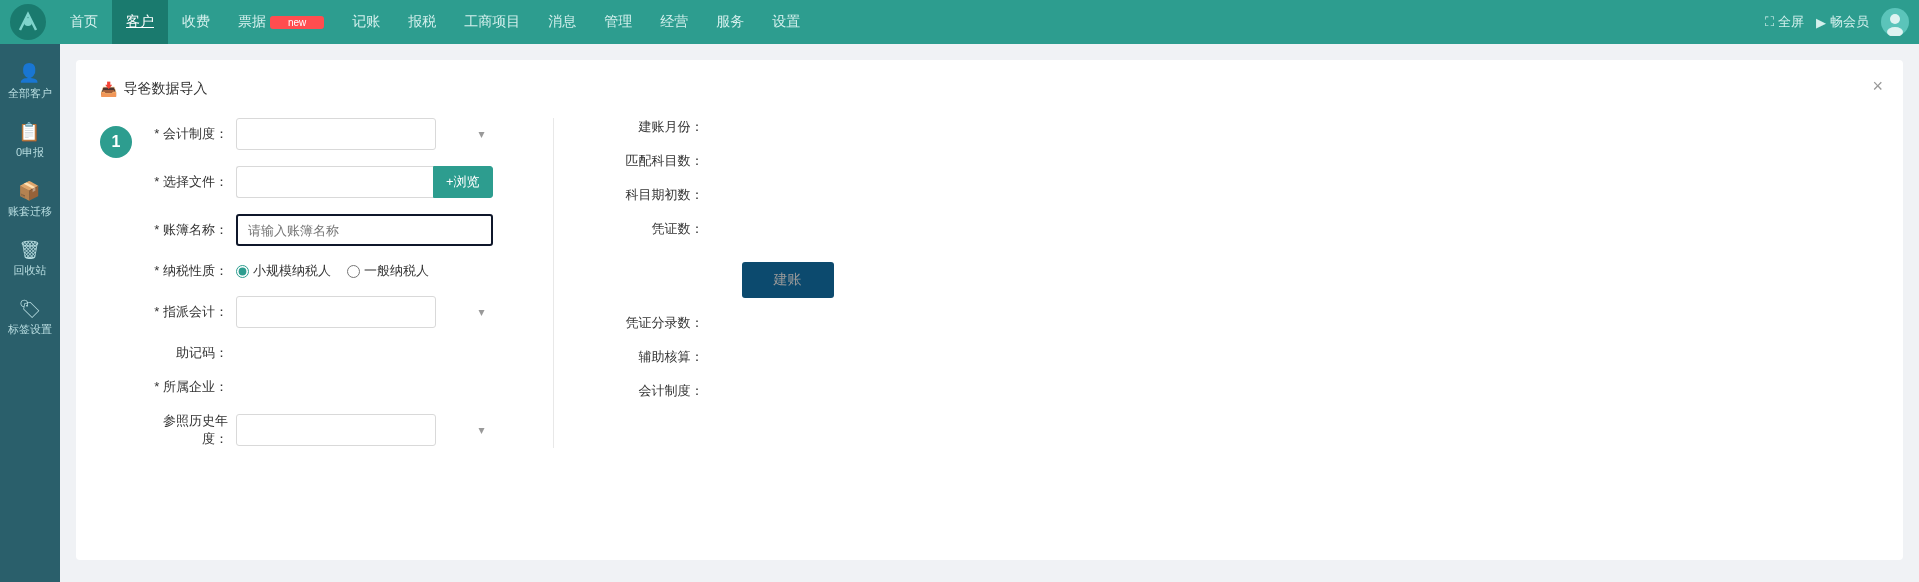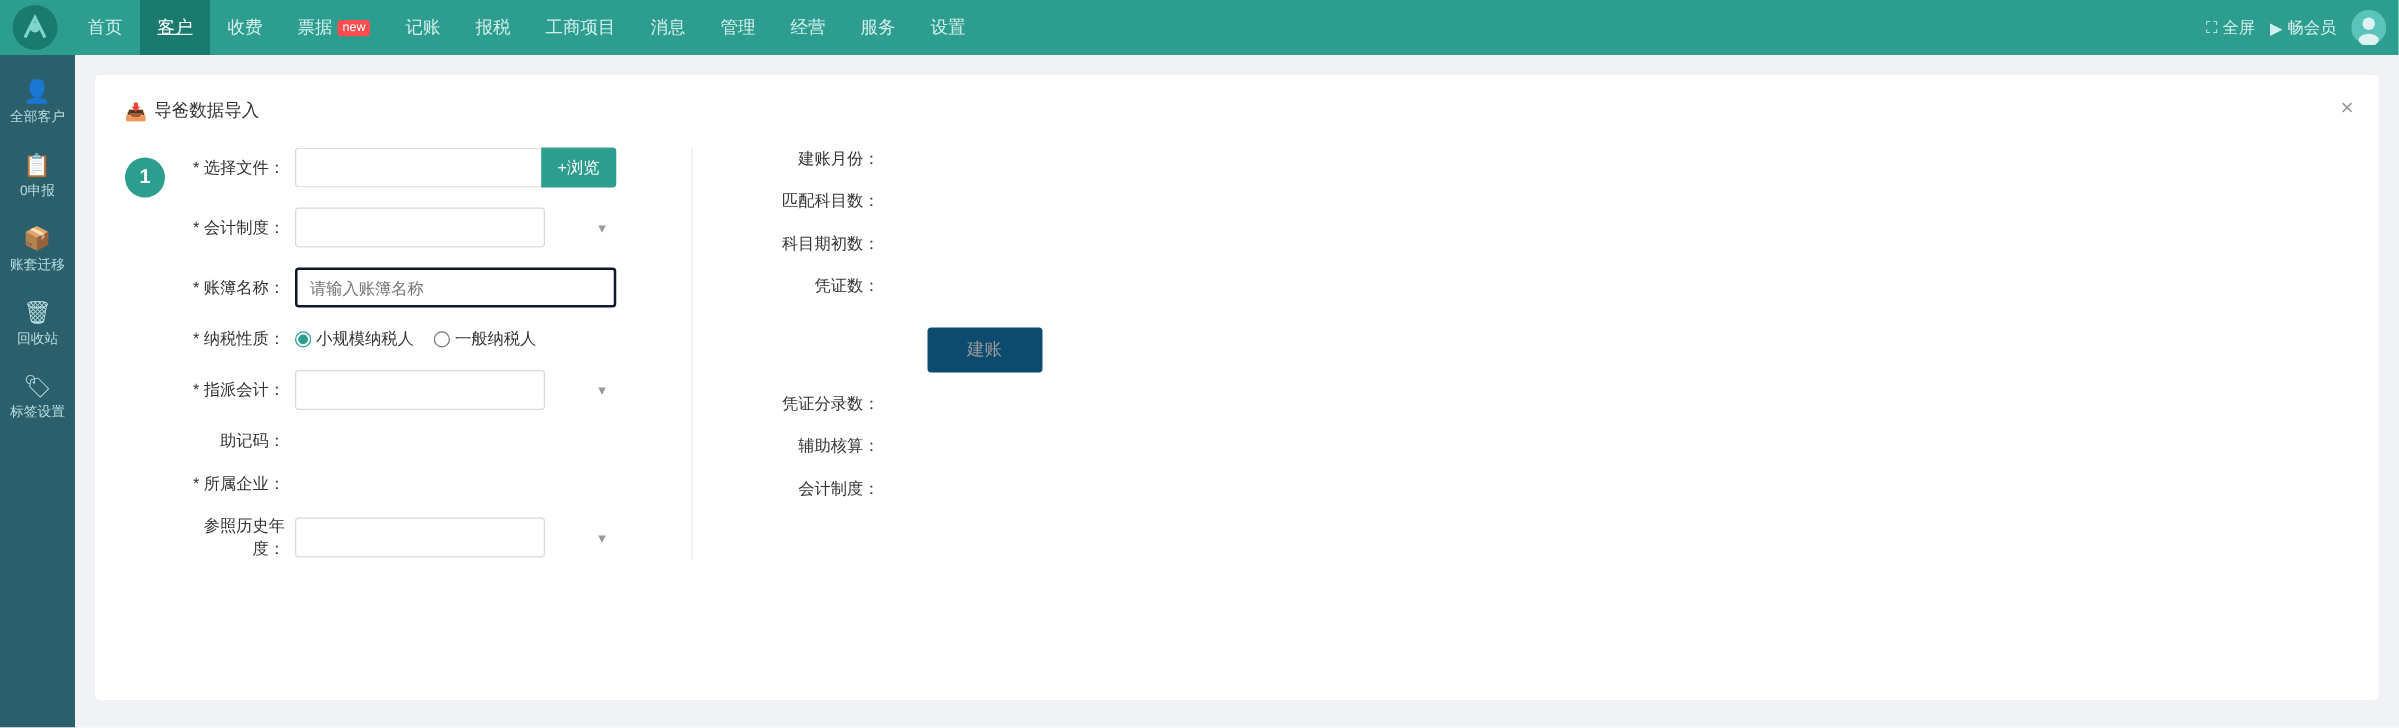--- a/index.html
+++ b/index.html
@@ -12,21 +12,21 @@
     }
     .nav-logo { width: 36px; height: 36px; margin-right: 10px; }
     .nav-logo svg { width: 100%; height: 100%; }
     .nav-items { display: flex; align-items: flex-end; flex: 1; }
     .nav-item {
       padding: 0 14px; height: 44px; display: flex; align-items: center; cursor: pointer;
       color: #d4f0ed; font-size: 14px; position: relative;
     }
     .nav-item.active { background: #1a7a6e; color: #fff; text-decoration: underline; }
     .nav-badge {
-      background: #ff4d4f; color: #fff; font-size: 10px; padding: 1px 4px;
+      background: #ff4d4f; color: #fff; font-size: 10px; padding: 1px 18px;
       border-radius: 3px; margin-left: 4px; vertical-align: middle;
     }
     .nav-right { display: flex; align-items: center; gap: 12px; color: #d4f0ed; font-size: 13px; }
     .nav-right-item { display: flex; align-items: center; gap: 4px; cursor: pointer; }
 
     
     .main-layout { display: flex; height: calc(582px - 44px); }
 
     
     .sidebar {
@@ -212,33 +212,33 @@
 
       <div class="panel-close">×</div>
 
       <div class="form-outer">
 
         <div class="form-left">
           <div class="step-badge">1</div>
           <div class="form-section">
 
             <div class="form-row">
-              <label class="form-label">* 选择文件：</label>
-              <div class="file-input-row">
-                <input type="text" class="file-text-input" placeholder="" style="">
-                <button class="btn-browse-attached">+浏览</button>
-              </div>
-            </div>
-
-            <div class="form-row">
               <label class="form-label">* 会计制度：</label>
               <div class="select-wrapper">
                 <select class="form-select">
                   <option value=""></option>
                 </select>
+              </div>
+            </div>
+
+            <div class="form-row">
+              <label class="form-label">* 选择文件：</label>
+              <div class="file-input-row">
+                <input type="text" class="file-text-input" placeholder="" style="">
+                <button class="btn-browse-attached">+浏览</button>
               </div>
             </div>
 
             <div class="form-row">
               <label class="form-label">* 账簿名称：</label>
               <input type="text" class="form-input" placeholder="请输入账簿名称" style="">
             </div>
 
             <div class="form-row">
               <label class="form-label">* 纳税性质：</label>

